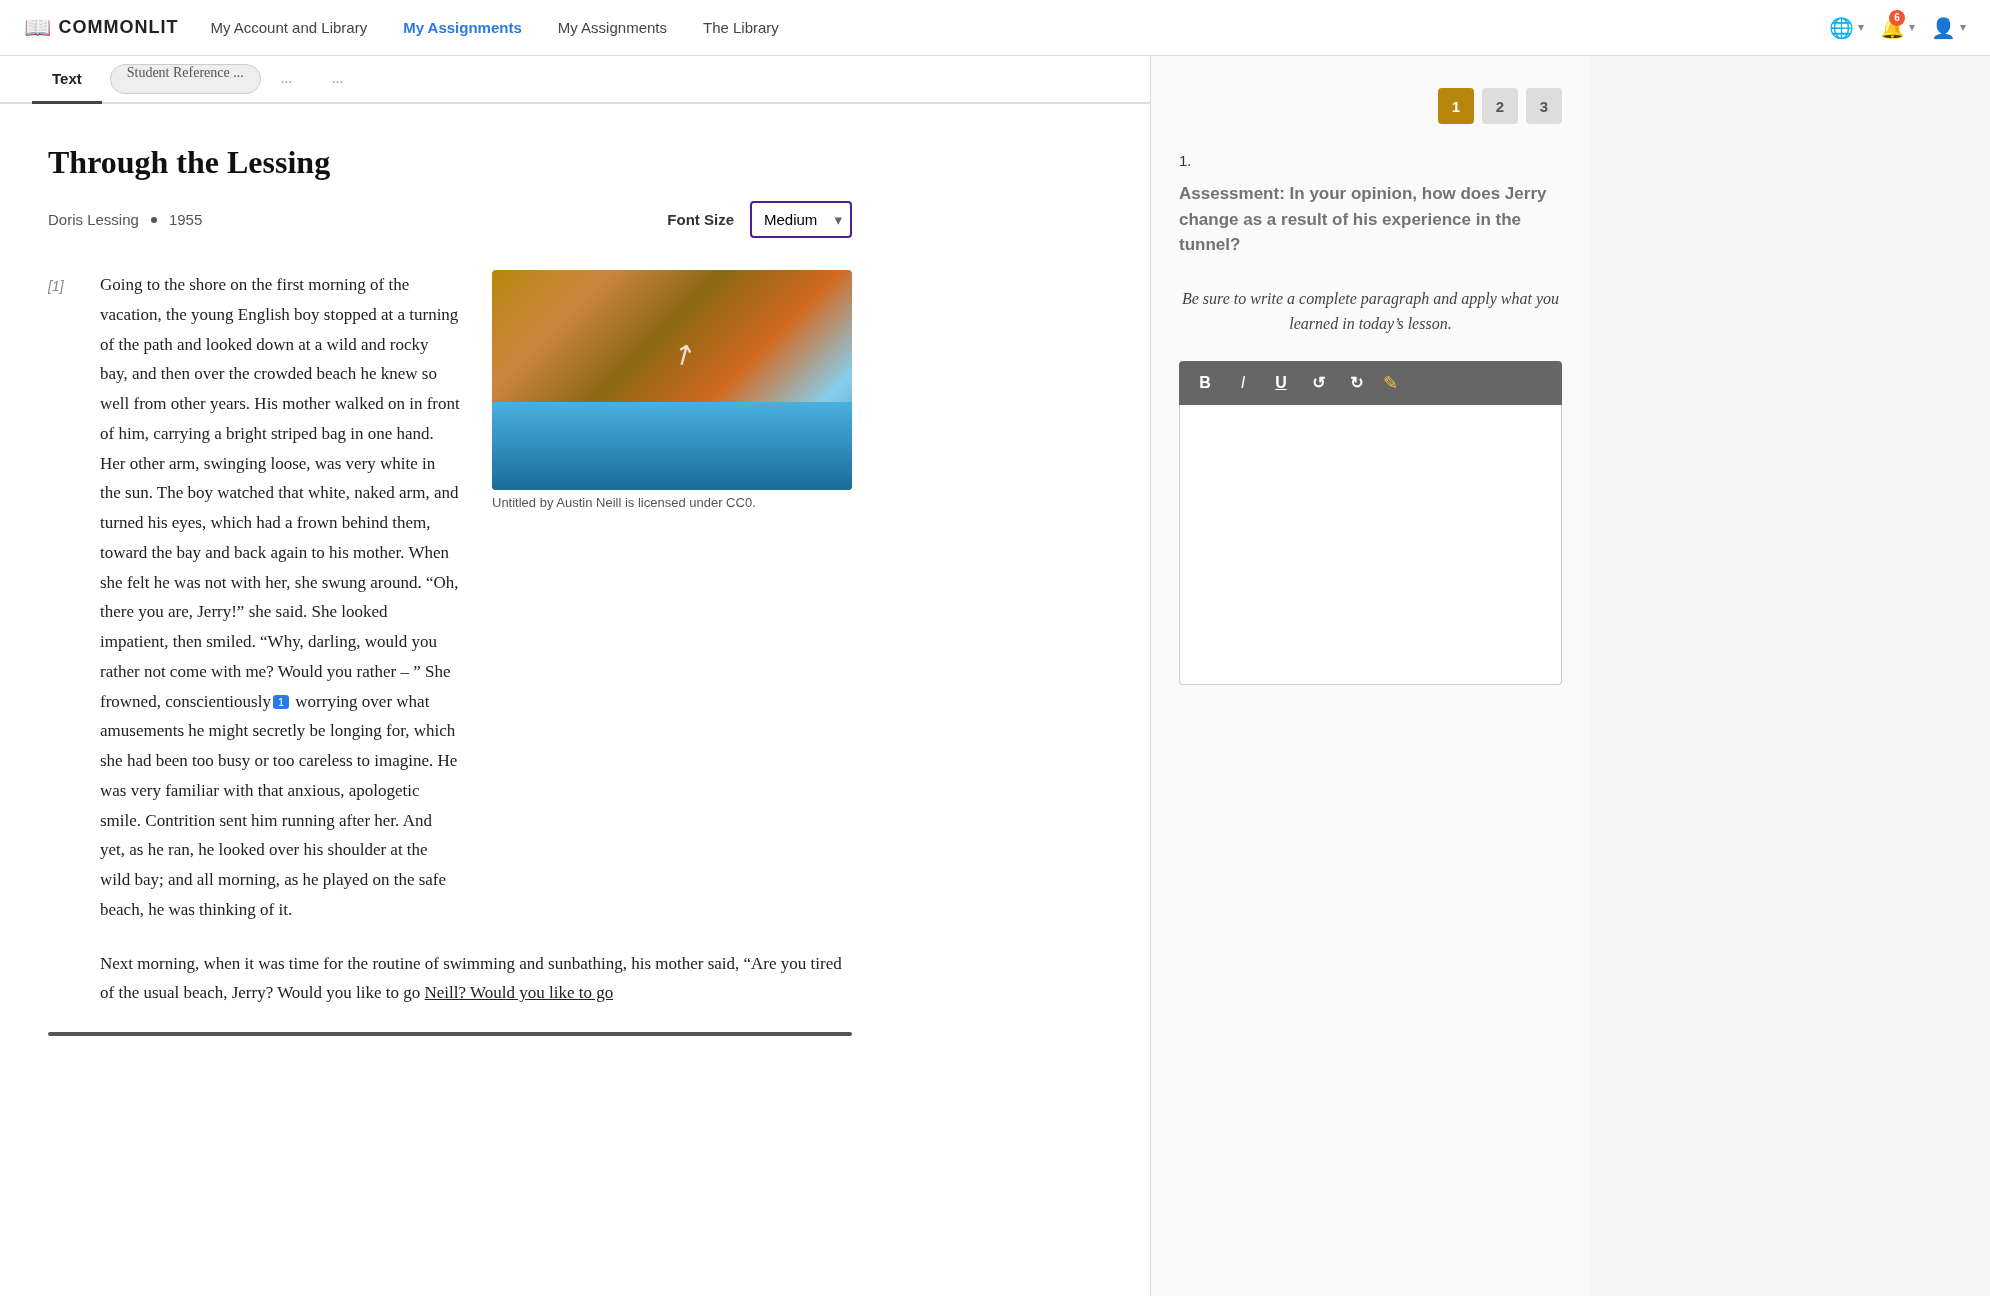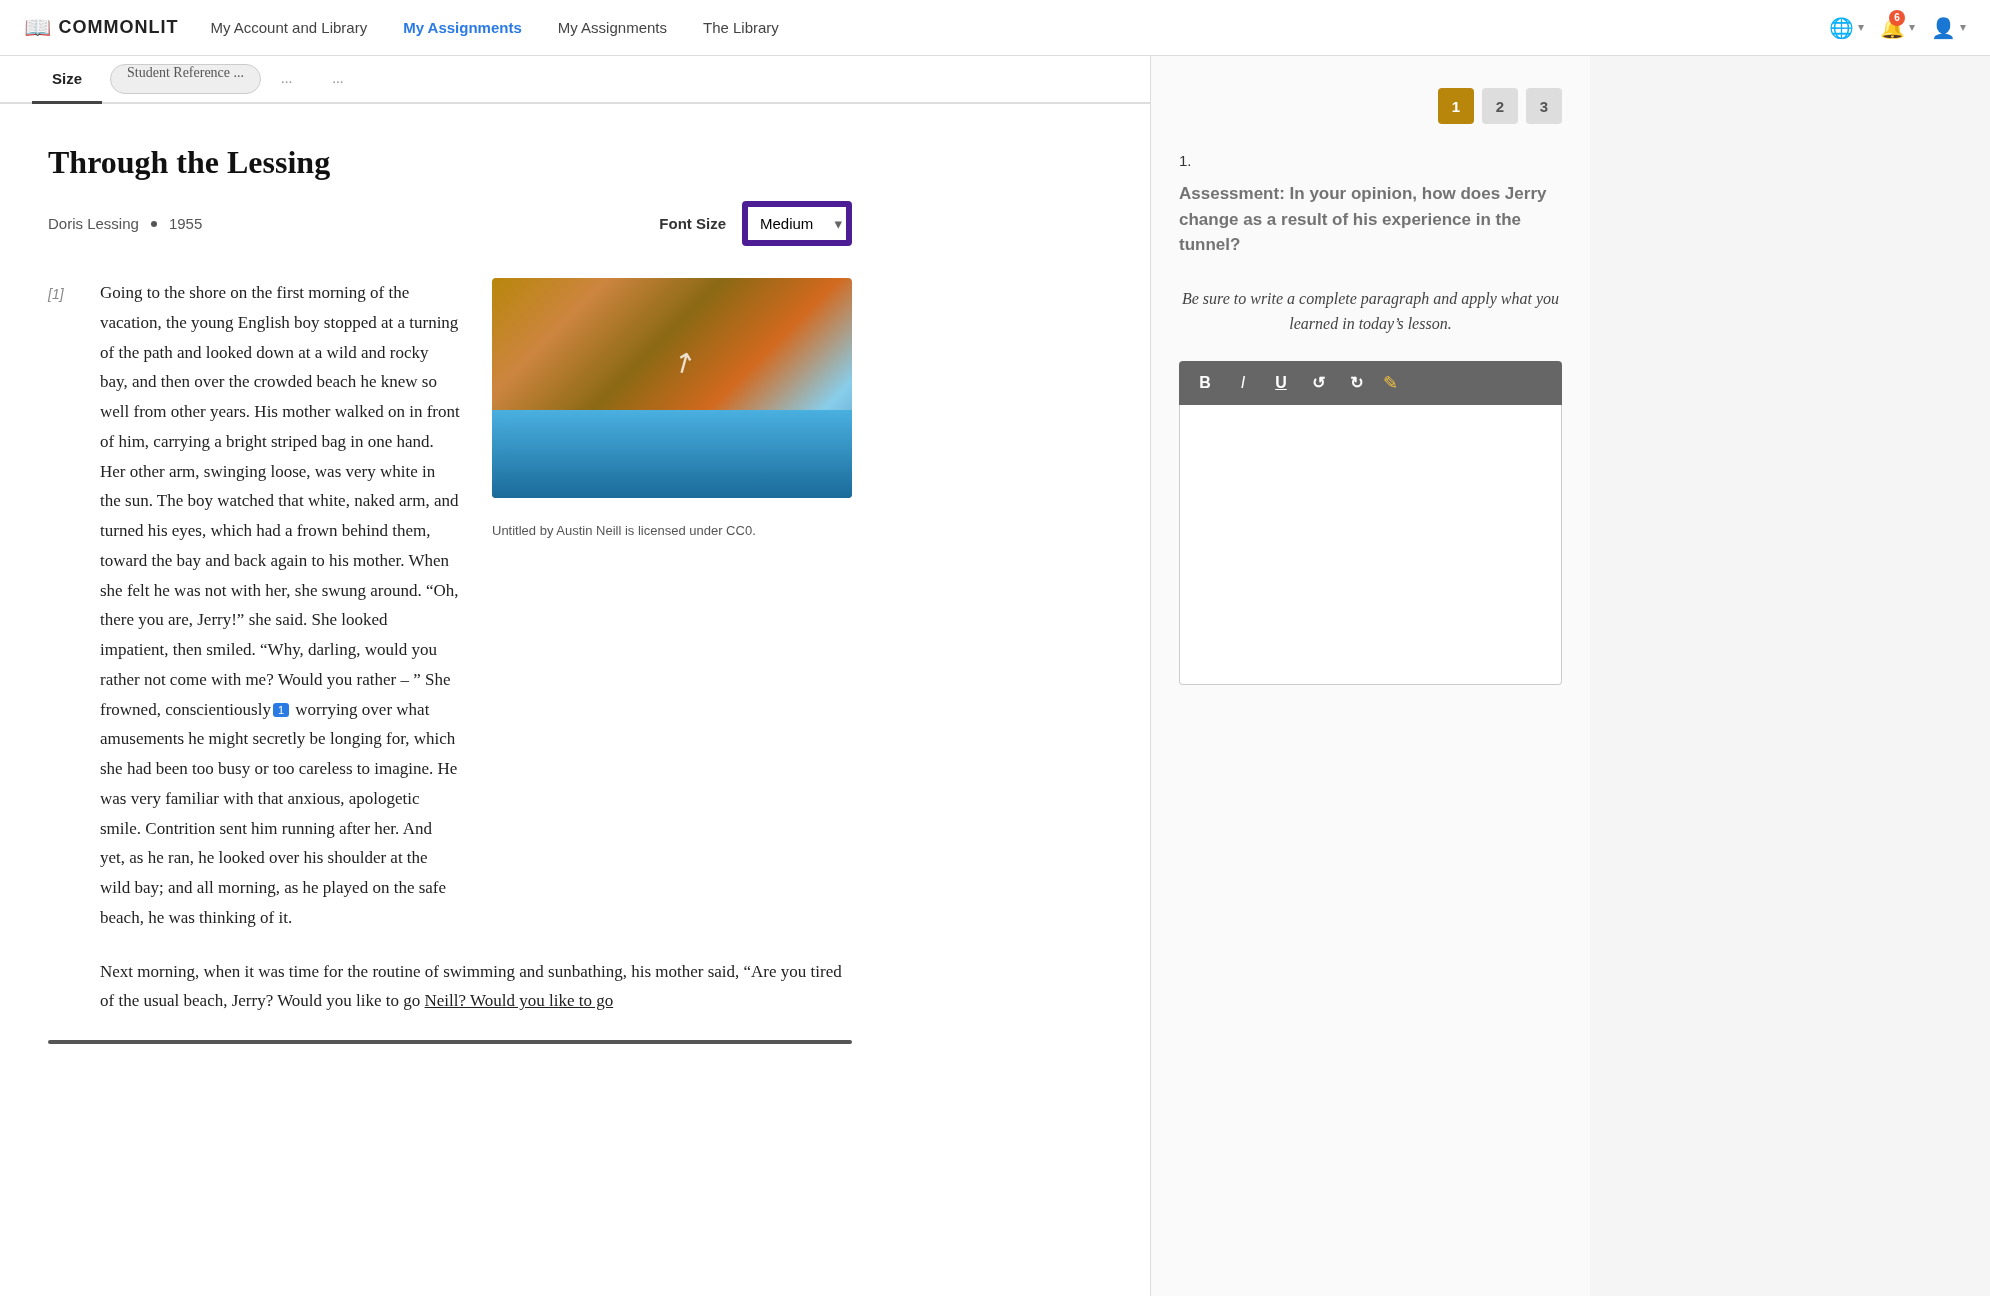--- a/index.html
+++ b/index.html
@@ -166,21 +166,21 @@
       gap: 16px;
       margin-left: auto;
     }
     .font-size-label {
       font-family: Arial, sans-serif;
       font-size: 15px;
       color: #333;
       font-weight: bold;
     }
     .font-size-select {
-      border: 6px solid #4c1d95;
+      border: 2px solid #4c1d95;
       border-radius: 4px;
       padding: 8px 32px 8px 12px;
       font-size: 15px;
       background: #fff;
       appearance: none;
       cursor: pointer;
       position: relative;
     }
     .font-size-wrapper {
       position: relative;
@@ -249,21 +249,21 @@
       top: 60px;
       left: 180px;
       font-size: 28px;
       color: rgba(255,255,255,0.8);
       transform: rotate(-30deg);
     }
     .image-caption {
       font-family: Arial, sans-serif;
       font-size: 13px;
       color: #555;
-      margin-top: 24px;
+      margin-top: 4px;
       line-height: 1.4;
     }
 
     .vocab-highlight {
       background: #2a7ae4;
       color: #fff;
       font-size: 11px;
       font-family: Arial, sans-serif;
       border-radius: 3px;
       padding: 1px 5px;
@@ -408,21 +408,21 @@
       👤 <span class="chevron">▾</span>
     </div>
   </div>
 </nav>
 
 <div class="page-wrapper">
 
   <div class="content-area">
 
     <div class="tab-bar">
-      <div class="tab active">Size</div>
+      <div class="tab active">Text</div>
       <div class="tab-student-ref">Student Reference ...</div>
       <div class="tab-ellipsis">...</div>
       <div class="tab-ellipsis">...</div>
     </div>
 
     <div class="article-container">
 
       <h1 class="article-title">Through the Lessing</h1>
 
       <div class="article-meta">

